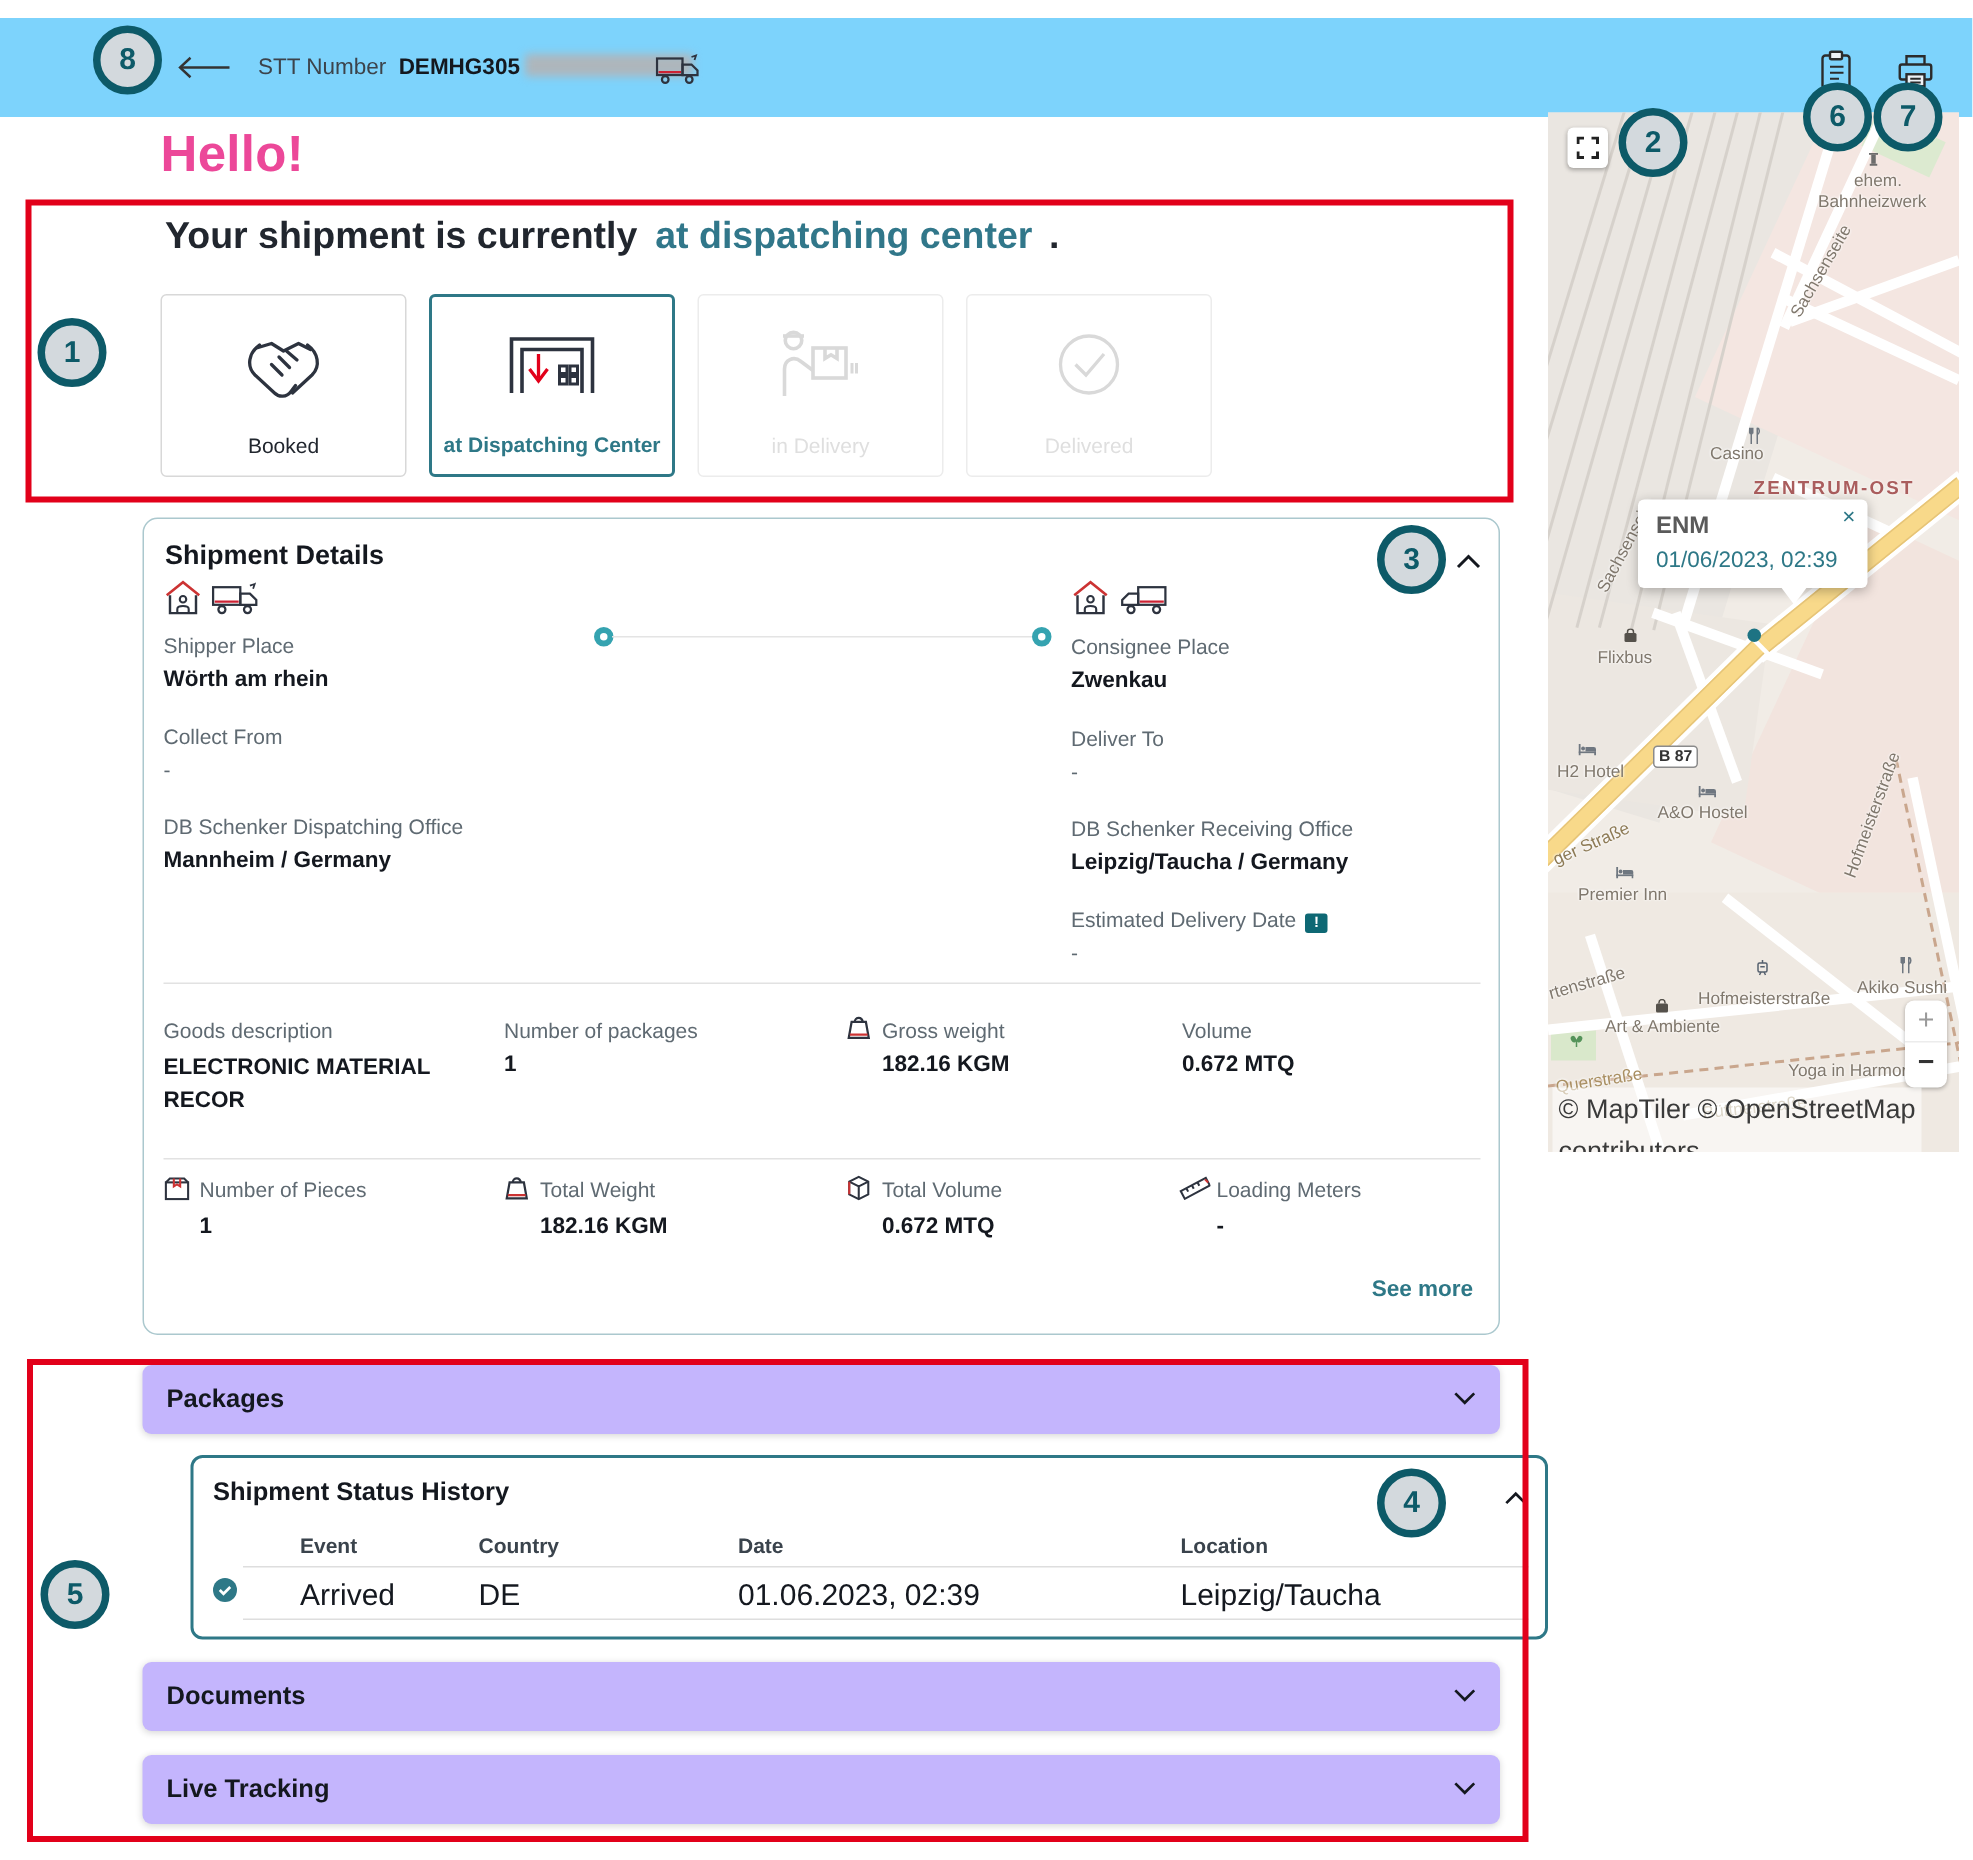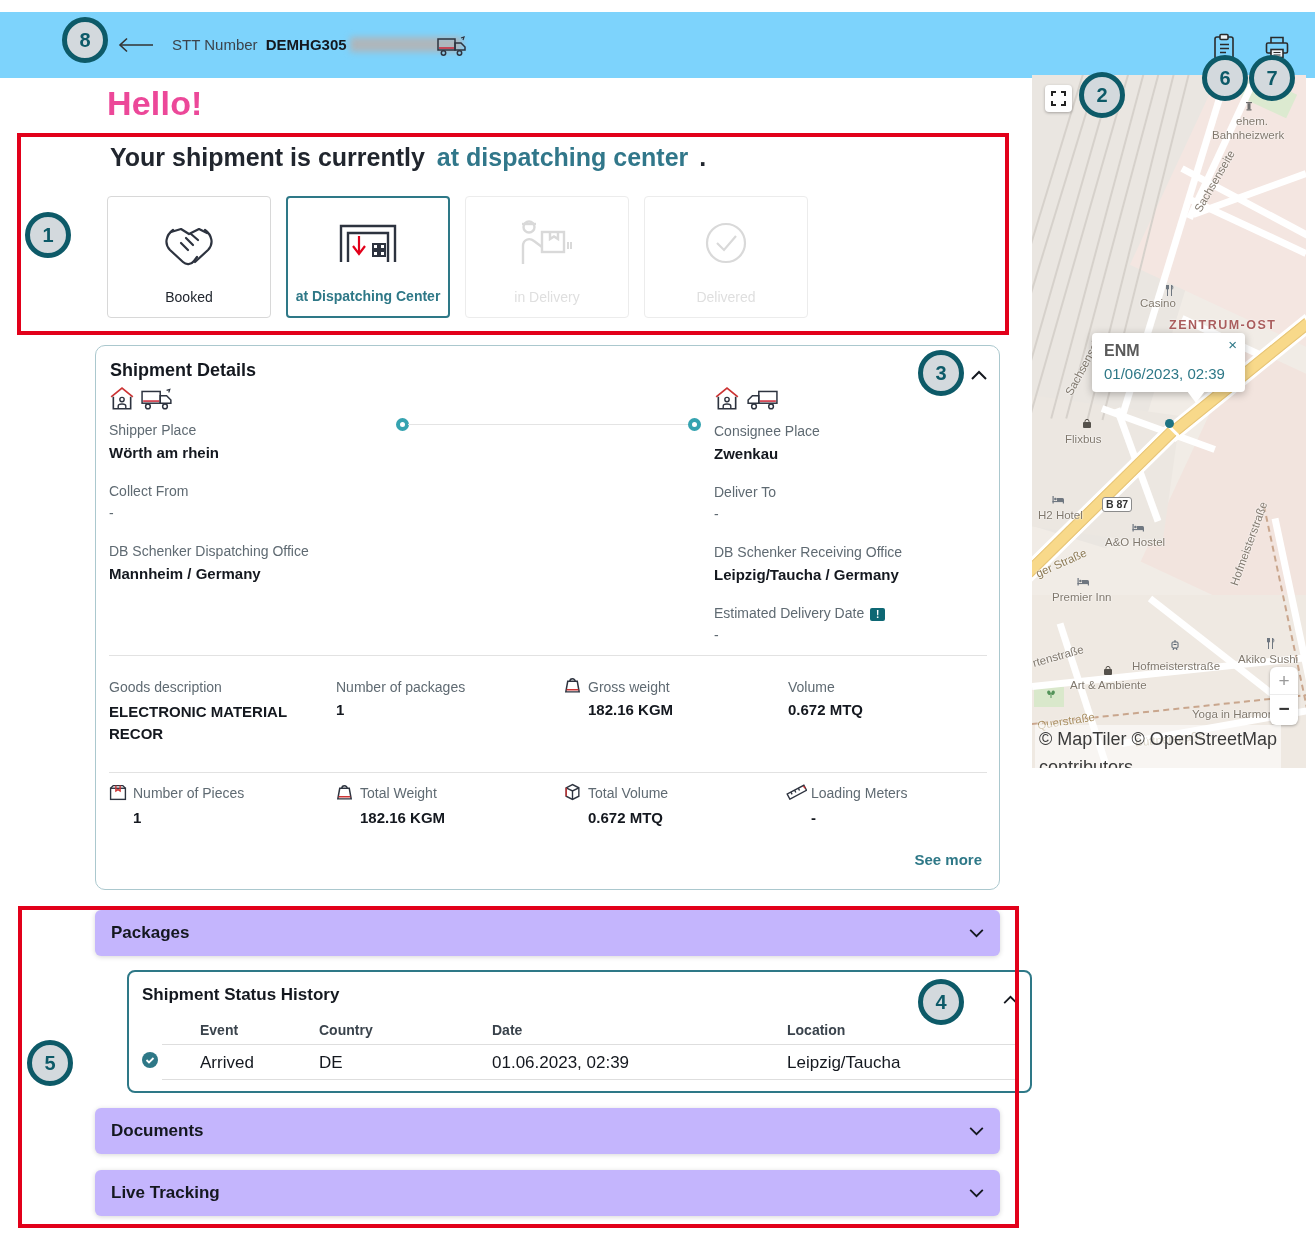--- a/index.html
+++ b/index.html
@@ -53,21 +53,21 @@
   
   .accordion { position:absolute; left:95px; width:905px; height:46px; background:#c4b5fd; border-radius:6px;
                box-shadow:0 1px 5px rgba(0,0,0,.16); display:flex; align-items:center;
                justify-content:space-between; padding:0 16px; z-index:10; cursor:pointer; }
   .acc-title { font-size:17px; font-weight:bold; color:#14181f; }
 
   
   .history-card { position:absolute; left:95px; top:970px; width:905px; height:123px; background:#fff;
                   border:2px solid #2e7887; border-radius:8px; z-index:10;margin-left:32px; }
   .th { position:absolute; font-size:14px; font-weight:bold; color:#3a434c; }
-  .td { position:absolute; font-size:17px; color:#14181f; }
+  .td { position:absolute; font-size:20px; color:#14181f; }
 
   
   .map { position:absolute; left:1032px; top:75px; width:274px; height:693px; background:#f1ece6;
          overflow:hidden; z-index:5; }
   .blk { position:absolute; }
   .rline { position:absolute; height:2px; background:#d6d1cb; transform-origin:0 50%; width:370px; }
   .wroad { position:absolute; background:#ffffff; height:7px; transform-origin:0 50%; }
   .yroad { position:absolute; background:#f8d98a; height:12px; border-top:1px solid #e6c478;
            border-bottom:1px solid #e6c478; box-shadow:0 0 0 3px #fff; transform-origin:0 50%; }
   .dashes { position:absolute; border-top:2px dashed #c9a68d; transform-origin:0 50%; }

